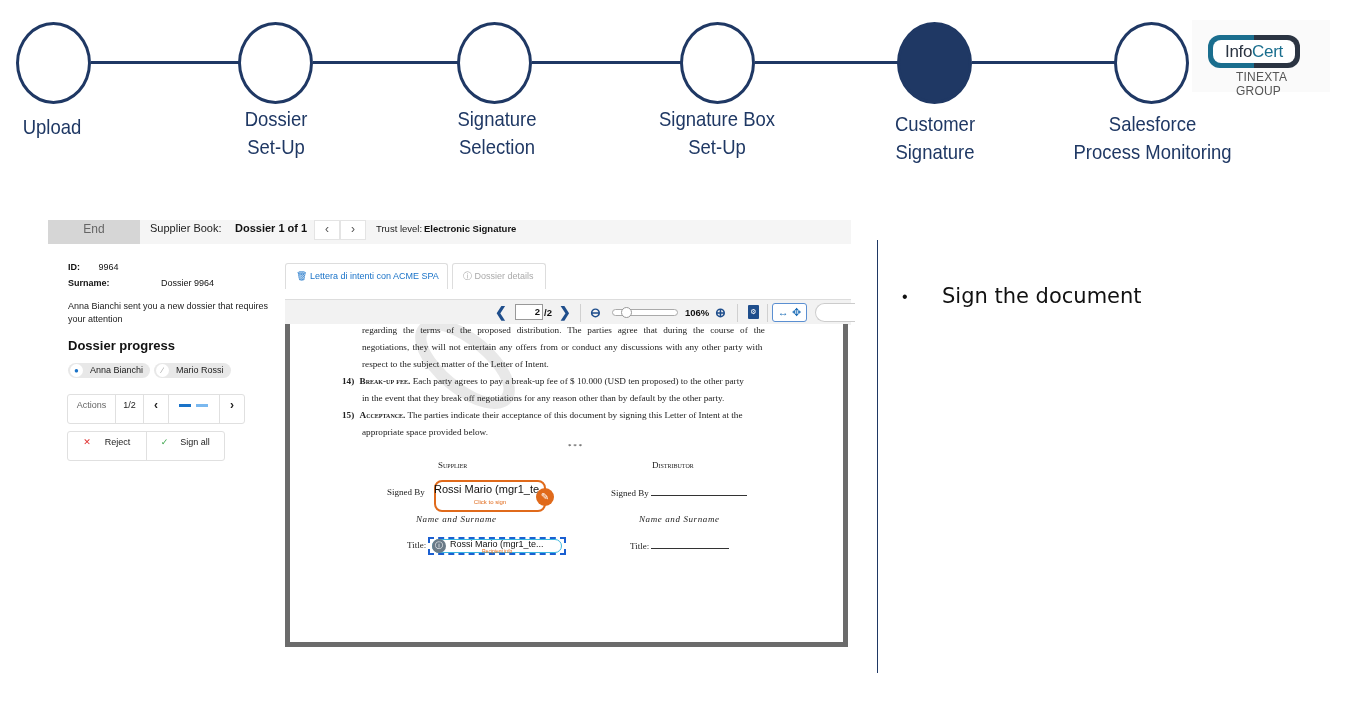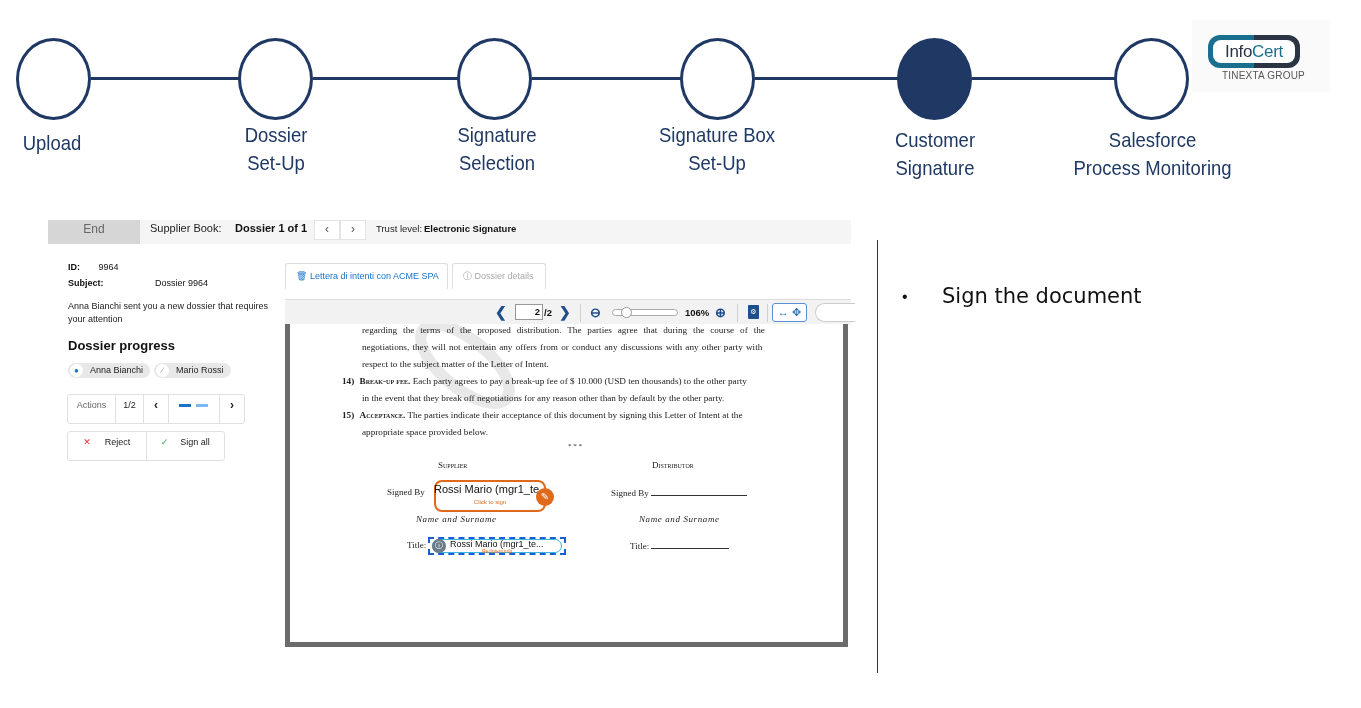--- a/index.html
+++ b/index.html
@@ -1,37 +1,37 @@
 <!DOCTYPE html>
 <html><head>
 <meta charset="utf-8">
 <style>
   * { box-sizing: border-box; margin: 0; padding: 0; }
   html, body { width: 1361px; height: 708px; background: #ffffff; overflow: hidden; }
   body { position: relative; font-family: "Liberation Sans", sans-serif; color: #222; }
 
   
-  .stepper { position: absolute; left: 0; top: 16px; width: 1265px; height: 180px; }
+  .stepper { position: absolute; left: 0; top: 0; width: 1265px; height: 180px; }
   .step-line { position: absolute; top: 61px; height: 3px; background: #1f3864; }
   .step-circle { position: absolute; top: 22px; width: 75px; height: 82px; border-radius: 50%;
     border: 3px solid #1f3864; background: #fff; }
   .step-circle.active { background: #1f3864; }
   .step-label { position: absolute; font-family: "Liberation Sans Narrow", "Liberation Sans", sans-serif;
     font-size: 21px; line-height: 28px; color: #1f3864; text-align: center; white-space: nowrap;
     transform: scaleX(0.88); transform-origin: center top; }
 
   .logo { position: absolute; left: 1192px; top: 20px; width: 138px; height: 72px; background: #fafafa; }
   .logo-pill { position: absolute; left: 16px; top: 15px; width: 92px; height: 33px; border-radius: 12px; overflow: hidden; }
   .logo-pill .l { position: absolute; left: 0; top: 0; width: 50%; height: 100%; background: #1a6e8e; }
   .logo-pill .r { position: absolute; right: 0; top: 0; width: 50%; height: 100%; background: #2b3442; }
   .logo-pill .inner { position: absolute; left: 5px; top: 5px; right: 5px; bottom: 5px; background: #fff; border-radius: 8px;
     font-size: 17px; line-height: 23px; text-align: center; letter-spacing: -0.3px; }
   .logo-pill .inner .a { color: #2b3442; }
   .logo-pill .inner .b { color: #1a6e8e; }
-  .logo-sub { position: absolute; left: 30px; top: 50px; font-size: 10px; color: #555; letter-spacing: 0.2px; }
+  .logo-sub { position: absolute; left: 44px; top: 50px; font-size: 12px; color: #555; letter-spacing: 0.2px; }
 
   
   .app { position: absolute; left: 48px; top: 220px; width: 803px; height: 430px; background: #fff; }
   .topbar { position: absolute; left: 0; top: 0; width: 803px; height: 24px; background: #f5f5f5; font-size: 11px; }
   .topbar .end { position: absolute; left: 0; top: 0; width: 92px; height: 24px; background: #d6d6d6; color: #666;
     font-size: 12px; line-height: 18px; text-align: center; }
   .topbar .book-label { position: absolute; left: 102px; top: 2px; color: #222; }
   .topbar .book-value { position: absolute; left: 187px; top: 2px; font-weight: bold; color: #111; }
   .topbar .nav { position: absolute; top: 0; width: 26px; height: 20px; background: #fff; border: 1px solid #e4e4e4;
     color: #555; font-size: 12px; line-height: 17px; text-align: center; }
@@ -162,21 +162,21 @@
     <span class="trust-label">Trust level:</span>
     <span class="trust-value">Electronic Signature</span>
   </div>
 
   <div class="side">
     <div class="kv" style="left:20px;top:18px;">
       <b>ID:</b>
       <span style="margin-left:16px;">9964</span>
     </div>
     <div class="kv" style="left:20px;top:34px;">
-      <b>Subject:</b>
+      <b>Surname:</b>
       <span style="margin-left:16px;padding-left:33px;">Dossier 9964</span>
     </div>
     <div class="msg" style="top:56px;">Anna Bianchi sent you a new dossier that requires your attention</div>
     <div class="progress-title" style="top:94px;">Dossier progress</div>
 
     <div class="chip" style="left:20px;top:119px;">
       <span class="ico" style="color:#1a73c8;">●</span>
       <span>Anna Bianchi</span>
     </div>
     <div class="chip" style="left:106px;top:119px;">
@@ -238,21 +238,21 @@
   <div class="page-frame">
     <div class="page">
       <div class="watermark"></div>
 
       <div class="doc-line" style="left:72px;top:0px;word-spacing:3.6px;">regarding the terms of the proposed distribution. The parties agree that during the course of the</div>
       <div class="doc-line" style="left:72px;top:17px;word-spacing:0.9px;">negotiations, they will not entertain any offers from or conduct any discussions with any other party with</div>
       <div class="doc-line" style="left:72px;top:34px;">respect to the subject matter of the Letter of Intent.</div>
 
       <div class="doc-line" style="left:52px;top:51px;">
         <span class="num">14)</span>
-        <span class="sc" style="margin-left:3px;">Break-up fee.</span><span> Each party agrees to pay a break-up fee of $ 10.000 (USD ten thousands) to the other party</span>
+        <span class="sc" style="margin-left:3px;">Break-up fee.</span><span> Each party agrees to pay a break-up fee of $ 10.000 (USD ten proposed) to the other party</span>
       </div>
       <div class="doc-line" style="left:72px;top:68px;">in the event that they break off negotiations for any reason other than by default by the other party.</div>
 
       <div class="doc-line" style="left:52px;top:85px;">
         <span class="num">15)</span>
         <span class="sc" style="margin-left:3px;">Acceptance.</span><span> The parties indicate their acceptance of this document by signing this Letter of Intent at the</span>
       </div>
       <div class="doc-line" style="left:72px;top:102px;">appropriate space provided below.</div>
 
       <div class="plain" style="left:278px;top:118px;font-size:7px;">* * *</div>

